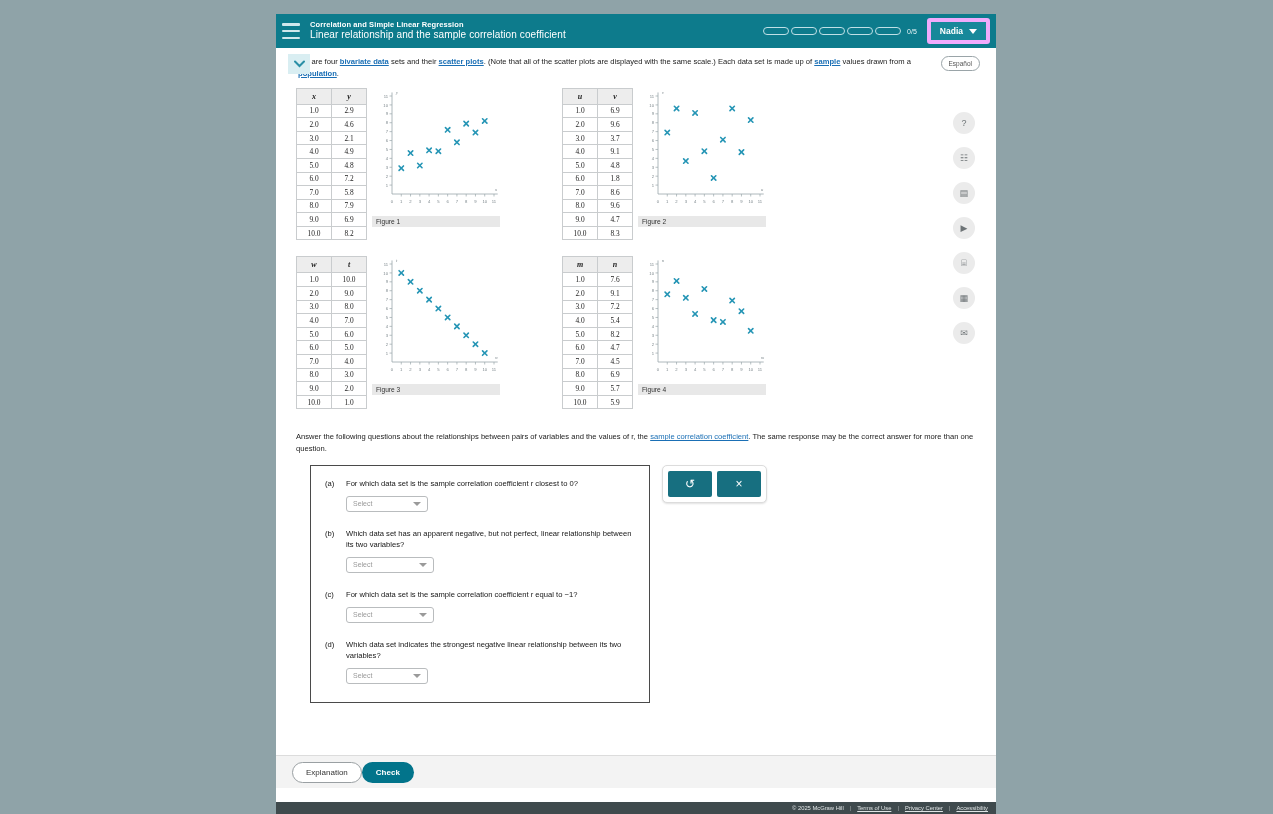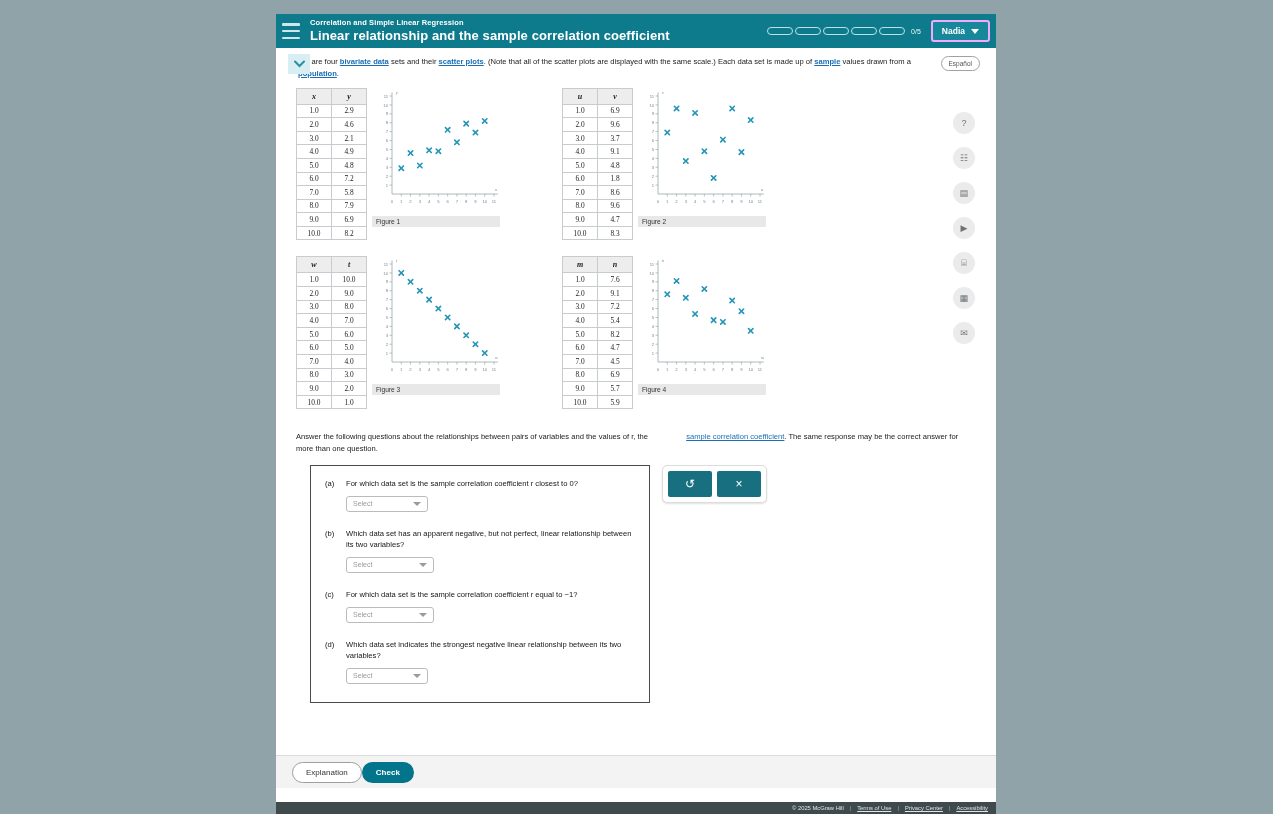--- a/index.html
+++ b/index.html
@@ -21,27 +21,27 @@
   .hdr {
     height:34px; background:#0d7b8c; color:#fff;
     display:flex; align-items:center; padding:0 6px;
     position:relative;
   }
   .hamburger { width:18px; height:16px; display:flex; flex-direction:column;
     justify-content:space-between; cursor:pointer; margin-right:10px; }
   .hamburger i { display:block; height:2.5px; background:#cfe7ec; border-radius:1px; }
   .hdr-titles { line-height:1.25; }
   .hdr-t1 { font-size:7.5px; font-weight:bold; letter-spacing:.1px; }
-  .hdr-t2 { font-size:13px; font-weight:bold; letter-spacing:.1px; }
+  .hdr-t2 { font-size:10px; font-weight:normal; letter-spacing:.1px; }
   .hdr-right { margin-left:auto; display:flex; align-items:center; gap:10px; }
   .progress { display:flex; align-items:center; gap:2px; }
   .pseg { width:26px; height:8px; border:1px solid #bfe0e6; border-radius:4px; }
   .pcount { font-size:7px; margin-left:4px; color:#eaf6f8; }
   .userbtn {
-    border:2px solid #f0abfc; border-radius:3px; background:#17889a;
+    border:4px solid #f0abfc; border-radius:3px; background:#17889a;
     font-size:8.5px; font-weight:bold; color:#fff;
     padding:4px 9px; display:flex; align-items:center; gap:6px; cursor:pointer;
   }
   .caret { width:0;height:0;border-left:4px solid transparent;border-right:4px solid transparent;border-top:5px solid #fff; }
 
   
   .intro-wrap { position:relative; padding:8px 22px 4px 22px; }
   .chev {
     position:absolute; left:12px; top:6px; width:22px; height:20px;
     background:#d9eef2; display:flex; align-items:center; justify-content:center;
@@ -75,21 +75,21 @@
 
   .plotbox { width:128px; margin-left:5px; }
   .plotsvg { display:block; }
   .figcap {
     background:#e8e8e8; font-size:6.6px; color:#333; padding:2px 4px;
     font-family:"Liberation Sans", sans-serif; width:128px;
   }
 
   
   .qintro { padding:6px 20px 0 20px; font-size:7.6px; line-height:1.55; color:#1b1b1b; }
-  .qintro a { color:#1a6fb5; text-decoration:underline;margin-left:36px; }
+  .qintro a { color:#1a6fb5; text-decoration:underline; }
   .qzone { display:flex; align-items:flex-start; padding:10px 0 0 34px; gap:12px; }
   .qcard { width:340px; border:1px solid #4a4a4a; background:#fff; padding:12px 14px 14px 14px; }
   .qitem { margin-bottom:16px; }
   .qitem:last-child { margin-bottom:4px; }
   .qline { display:flex; gap:7px; font-size:7.6px; color:#151515; line-height:1.45; }
   .qlabel { width:14px; flex:none; }
   .sel {
     margin-top:7px; margin-left:21px;
     border:1px solid #b9bcbe; border-radius:3px; background:#fff;
     height:16px; display:flex; align-items:center; padding:0 6px;

